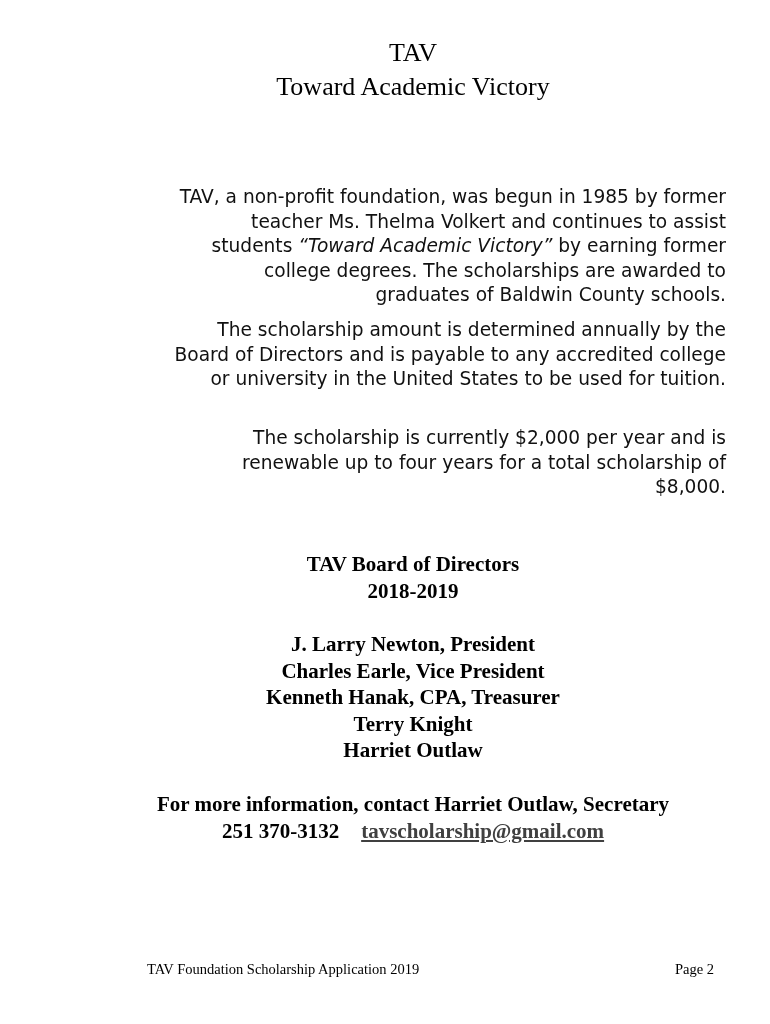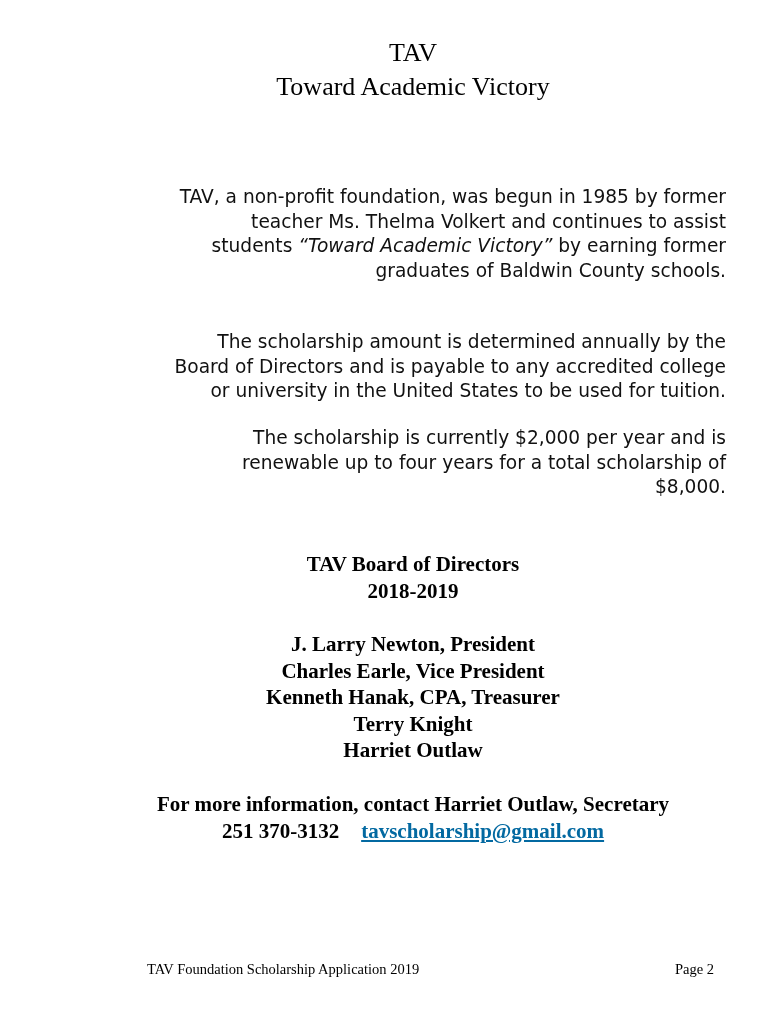--- a/index.html
+++ b/index.html
@@ -46,21 +46,21 @@
       color: #111111;
     }
     .body-line {
       display: block;
       white-space: nowrap;
     }
     .italic {
       font-style: italic;
     }
     #para1 { top: 185px; }
-    #para2 { top: 330px; }
+    #para2 { top: 318px; }
     #para3 { top: 426px; }
     .board-block {
       position: absolute;
       left: 0;
       width: 826px;
       text-align: center;
       font-family: "Liberation Serif", serif;
       font-weight: bold;
       font-size: 21px;
       line-height: 26.6px;
@@ -73,21 +73,21 @@
     #board-members { top: 631px; }
     #contact-block { top: 791px; }
     .contact-row {
       display: block;
       white-space: nowrap;
     }
     .phone {
       margin-right: 22px;
     }
     .email-link {
-      color: #0369a1;
+      color: #404040;
       text-decoration: underline;
       text-decoration-thickness: 1.5px;
       text-underline-offset: 2px;
     }
     .footer {
       position: absolute;
       left: 113px;
       right: 56px;
       top: 960px;
       font-family: "Liberation Serif", serif;
@@ -105,20 +105,21 @@
 
   <div class="title-block">
     <span class="title-line">TAV</span>
     <span class="title-line">Toward Academic Victory</span>
   </div>
 
   <div class="body-para" id="para1">
     <span class="body-line">TAV, a non-profit foundation, was begun in 1985 by former</span>
     <span class="body-line">teacher Ms. Thelma Volkert and continues to assist</span>
     <span class="body-line"><span>students </span><span class="italic">“Toward Academic Victory”</span><span> by earning former</span></span>
+    <span class="body-line">college degrees. The scholarships are awarded to</span>
     <span class="body-line">graduates of Baldwin County schools.</span>
   </div>
 
   <div class="body-para" id="para2">
     <span class="body-line">The scholarship amount is determined annually by the</span>
     <span class="body-line">Board of Directors and is payable to any accredited college</span>
     <span class="body-line">or university in the United States to be used for tuition.</span>
   </div>
 
   <div class="body-para" id="para3">

